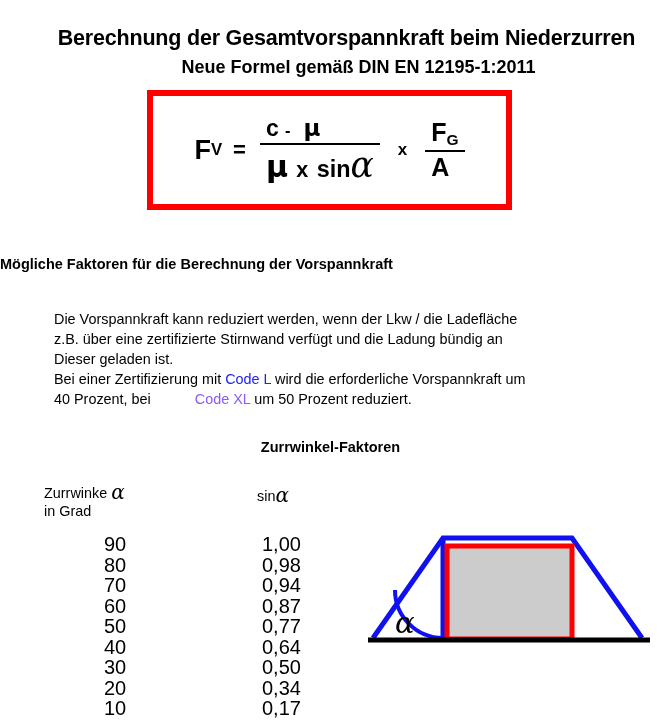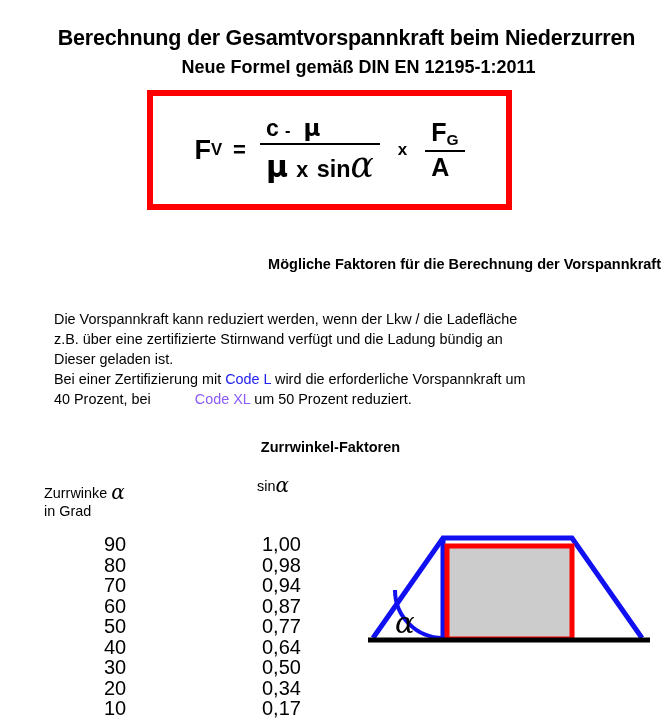--- a/index.html
+++ b/index.html
@@ -110,21 +110,21 @@
   }
   .frac2 .num { font-size: 25px; }
   .frac2 .den { font-size: 25px; }
   .frac2 .num sub { font-size: 0.62em; vertical-align: -0.25em; }
 
   
   #factors-heading {
     position: absolute;
     left: 0; top: 256px;
     width: 661px;
-    text-align: right;
+    text-align: left;
     font-size: 14.5px;
     font-weight: bold;
   }
 
   
   #paragraph {
     position: absolute;
     left: 54px; top: 309px;
     width: 575px;
     font-size: 14.4px;
@@ -142,21 +142,21 @@
     font-weight: bold;
   }
   #col-head-left {
     position: absolute;
     left: 44px; top: 483px;
     font-size: 14.4px;
     line-height: 18px;
   }
   #col-head-right {
     position: absolute;
-    left: 257px; top: 473px;
+    left: 257px; top: 483px;
     font-size: 14.4px;
   }
   .hdr-alpha {
     font-family: "DejaVu Serif", serif;
     font-style: italic;
     font-size: 20px;
     vertical-align: -1px;
   }
   #data-table {
     position: absolute;

